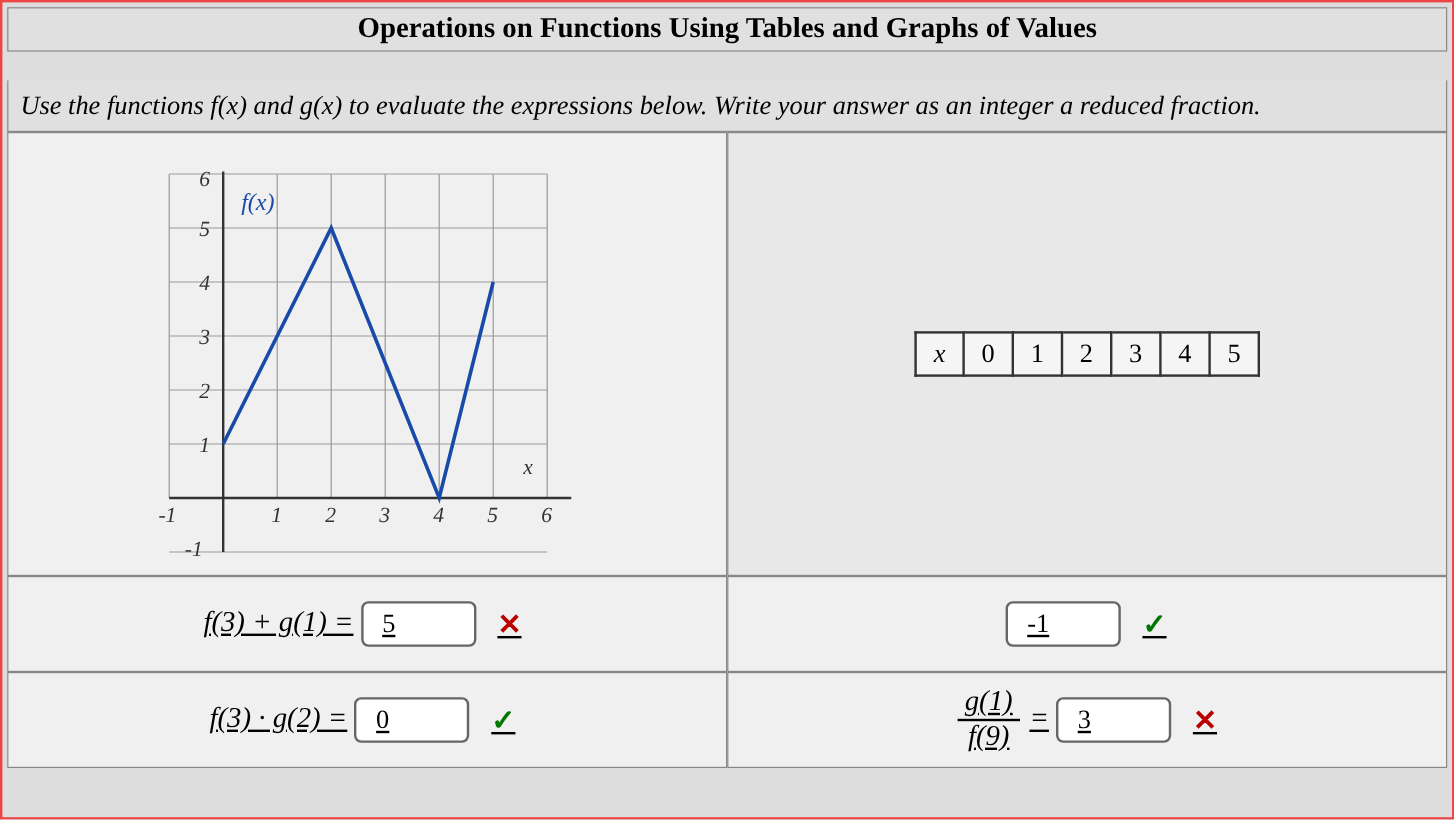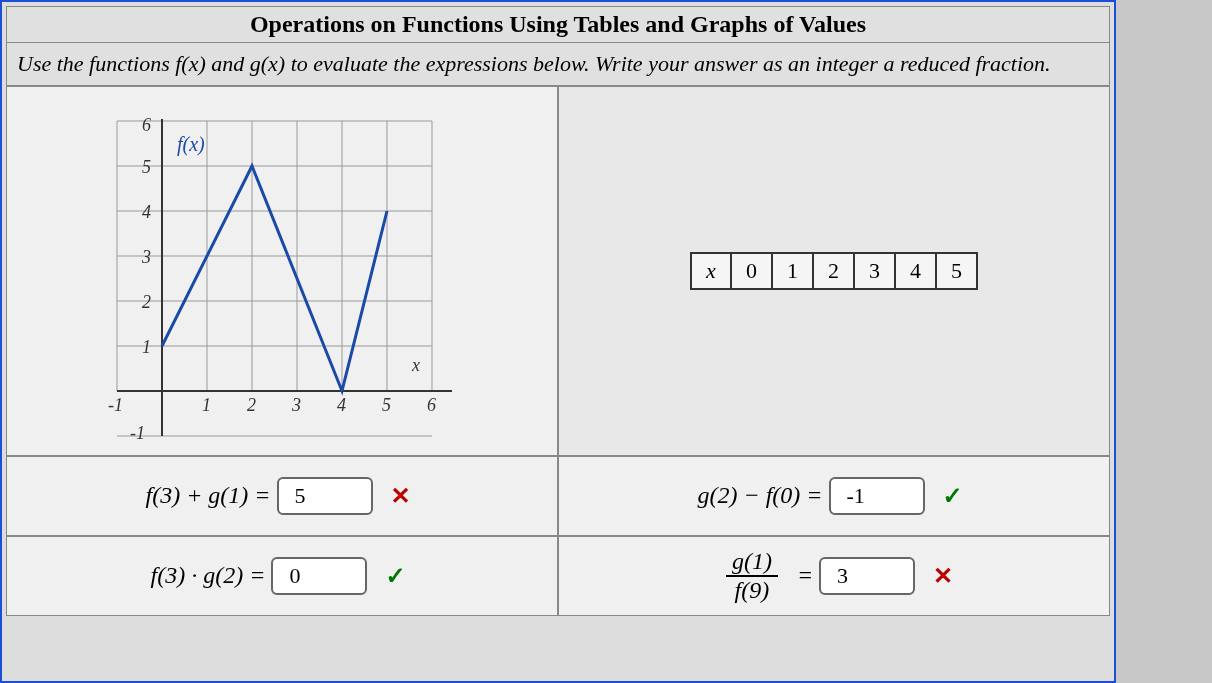--- a/index.html
+++ b/index.html
@@ -5,43 +5,44 @@
 body {
   margin: 0;
   padding: 0;
   font-family: Georgia, 'Times New Roman', serif;
   background: #c8c8c8;
   width: 1212px;
   height: 683px;
   overflow: hidden;
 }
 .outer {
-  border: 2px solid #1d4ed8;
+  border: 2px solid #ef4444;
   background: #ddd;
   padding: 4px;
   box-sizing: border-box;
-  width: 1116px;
+  width: 1212px;
   height: 683px;
 }
 .title-row {
   text-align: center;
   font-size: 24px;
   font-weight: bold;
   padding: 4px 0;
   border: 1px solid #888;
   background: #e0e0e0;
 }
 .instructions {
   font-style: italic;
   font-size: 22px;
   padding: 6px 10px;
   border: 1px solid #888;
   border-top: none;
   background: #e0e0e0;
   line-height: 1.35;
+  margin-top: 24px;
 }
 .main-grid {
   display: grid;
   grid-template-columns: 1fr 1fr;
   grid-template-rows: 370px 80px 80px;
   border-top: none;
 }
 .cell {
   border: 1px solid #888;
   background: #f0f0f0;
@@ -60,20 +61,21 @@
   border: 2px solid #333;
   padding: 4px 14px;
   text-align: center;
   background: #f5f5f5;
 }
 .gtable .hdr { font-style: italic; font-family: Georgia, serif; }
 .answer-cell {
   font-size: 24px;
   font-style: italic;
   font-family: Georgia, serif;
+  text-decoration: underline;
 }
 .answer-input {
   display: inline-block;
   min-width: 60px;
   padding: 4px 16px;
   border: 2px solid #666;
   border-radius: 6px;
   background: #fff;
   font-style: normal;
   font-size: 22px;
@@ -88,21 +90,21 @@
   font-style: normal;
   font-weight: bold;
 }
 .mark.cross { color: #b00; font-size: 24px; }
 .mark.check { color: #070; font-size: 24px; }
 .frac {
   display: inline-block;
   vertical-align: middle;
   text-align: center;
   font-style: italic;
-  margin: 0 19px;
+  margin: 0 8px;
 }
 .frac .num { display: block; border-bottom: 2px solid #000; padding: 0 6px; }
 .frac .den { display: block; padding: 0 6px; }
 svg { overflow: visible; }
 .axis { stroke: #333; stroke-width: 2; }
 .grid { stroke: #999; stroke-width: 1; }
 .curve { stroke: #1a4aa8; stroke-width: 3; fill: none; }
 .tick-label { font-size: 18px; font-style: italic; fill: #333; font-family: Georgia, serif; }
 .fx-label { font-size: 20px; font-style: italic; fill: #1a4aa8; font-family: Georgia, serif; }
 </style>
@@ -180,21 +182,20 @@
         </table>
     </div>
 
     <div class="cell answer-cell">
       <span>f(3) + g(1) =</span>
       <span class="answer-input">5</span>
       <span class="mark cross">✕</span>
     </div>
 
     <div class="cell answer-cell">
-      <span>g(2) − f(0) =</span>
       <span class="answer-input">-1</span>
       <span class="mark check">✓</span>
     </div>
 
     <div class="cell answer-cell">
       <span>f(3) · g(2) =</span>
       <span class="answer-input">0</span>
       <span class="mark check">✓</span>
     </div>
 

